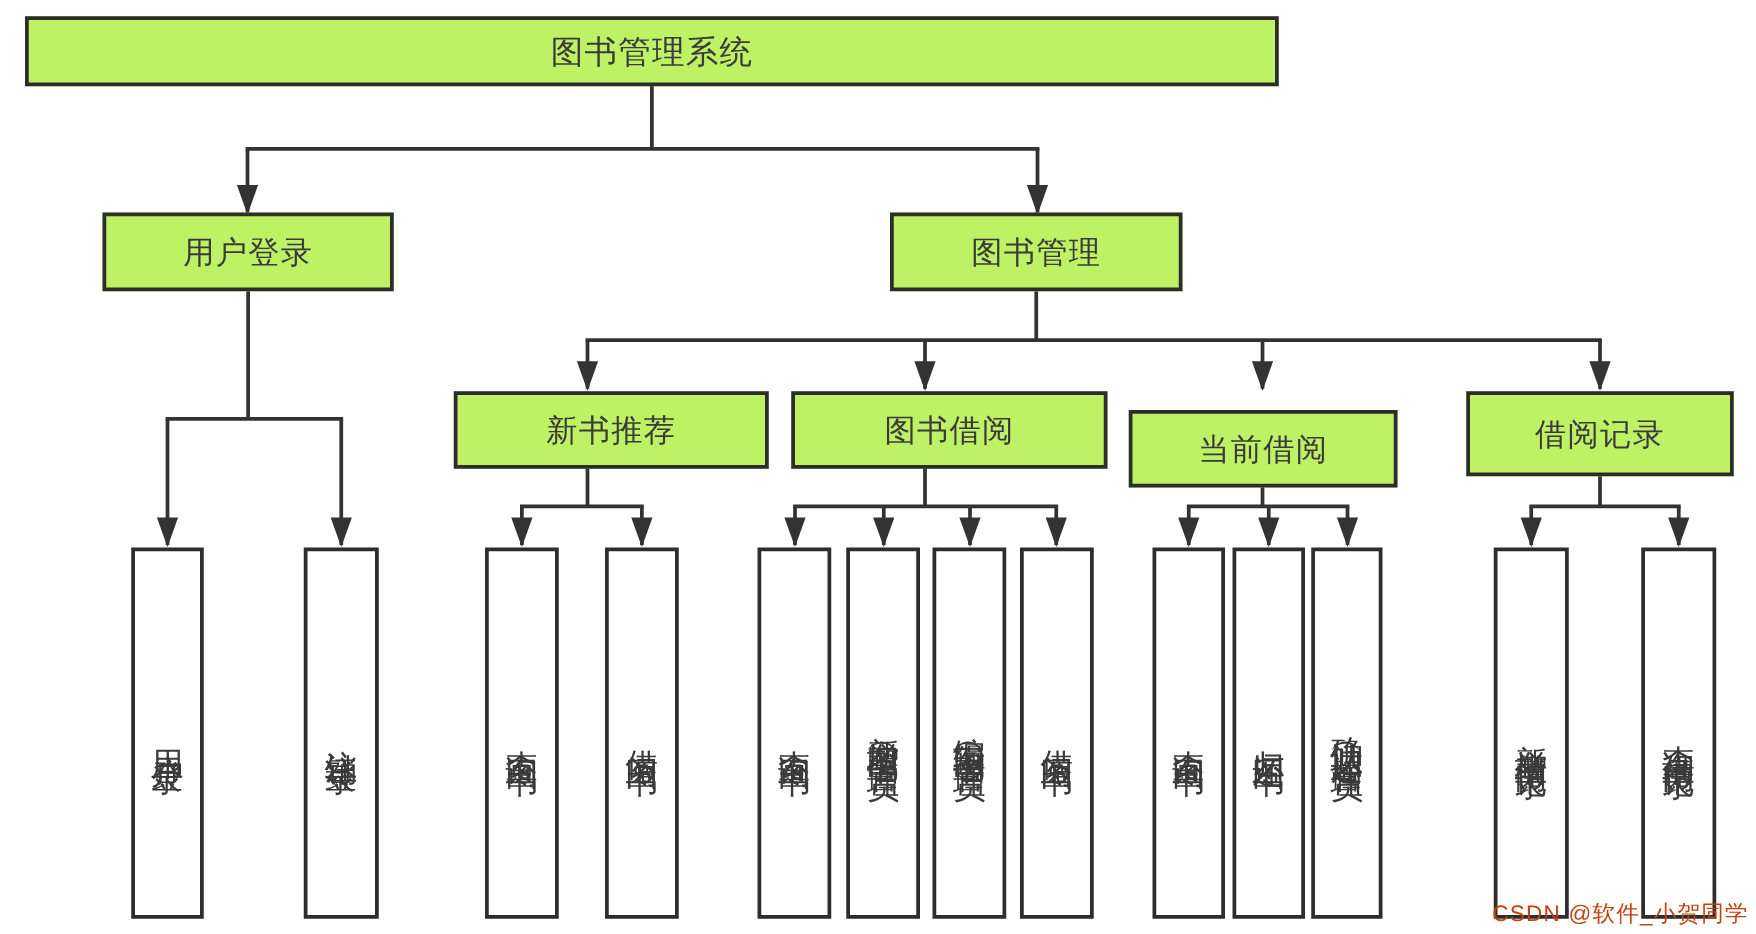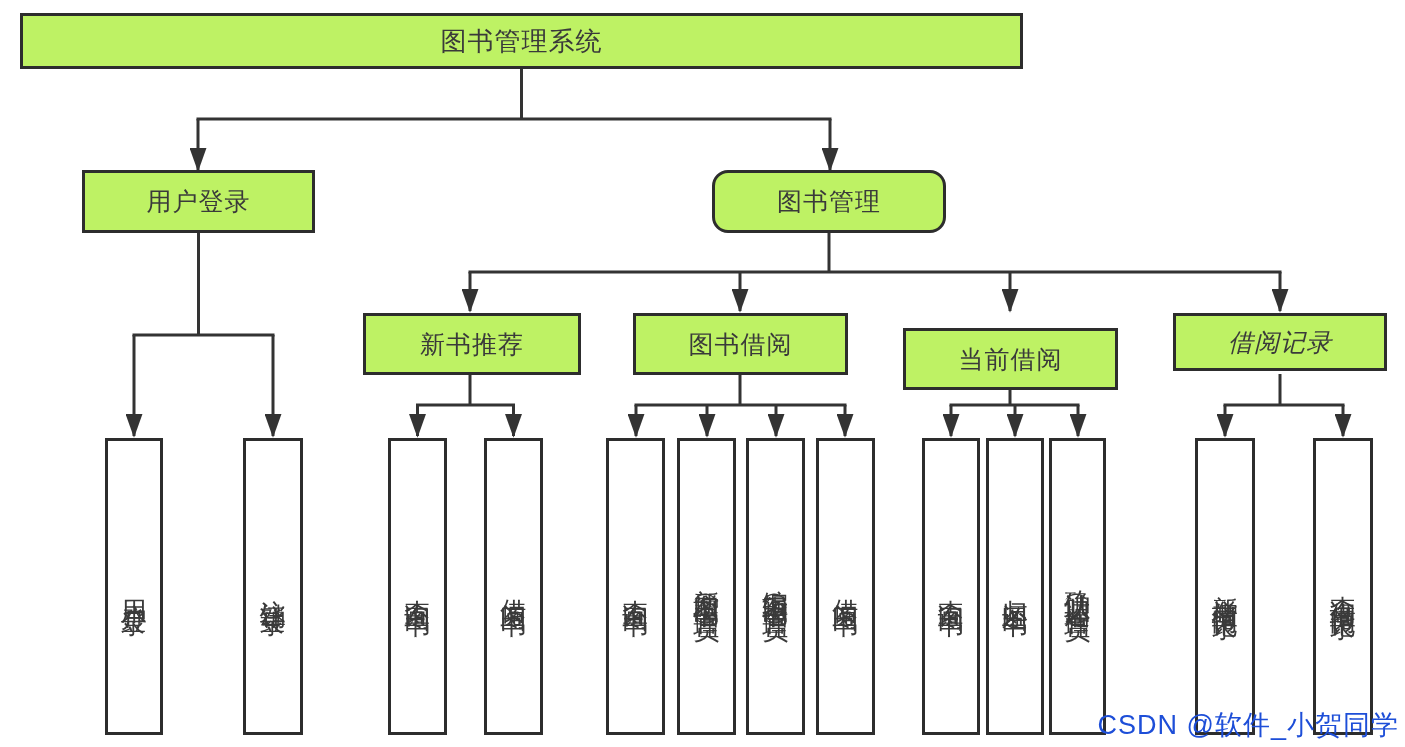--- a/index.html
+++ b/index.html
@@ -18,21 +18,21 @@
     position:absolute;top:438px;height:297px;box-sizing:border-box;background:#ffffff;
     border:3px solid #2d2d2d;display:flex;align-items:center;justify-content:center;
     z-index:2;
   }
   .leaf .vtext{
     writing-mode:vertical-rl;text-orientation:mixed;
     font-size:26px;line-height:1.18;letter-spacing:4px;color:#3a3a3a;white-space:nowrap;
   }
   .watermark{
     position:absolute;right:6px;bottom:4px;z-index:5;
-    font-size:27px;color:#1d4ed8;letter-spacing:1px;white-space:nowrap;
+    font-size:18px;color:#c2410c;letter-spacing:1px;white-space:nowrap;
   }
 </style>
 </head>
 <body>
 
 <div class="canvas">
 
   <svg class="wires" viewBox="0 0 1405 747" xmlns="http://www.w3.org/2000/svg">
     <defs>
       <marker id="arrow" viewBox="0 0 14 10" refX="13" refY="5" markerWidth="24" markerHeight="17" markerUnits="userSpaceOnUse" orient="auto">
@@ -79,26 +79,26 @@
       <path d="M1280,374 V405"></path>
       <path d="M1223.5,405 H1344.5"></path>
       <path d="M1225,405 V436" marker-end="url(#arrow)"></path>
       <path d="M1343,405 V436" marker-end="url(#arrow)"></path>
     </g>
   </svg>
 
   <div class="node root" style="left:20px;top:13px;width:1003px;height:56px;">图书管理系统</div>
 
   <div class="node" style="left:82px;top:170px;width:233px;height:63px;">用户登录</div>
-  <div class="node" style="left:712px;top:170px;width:234px;height:63px;border-radius:16px;">图书管理</div>
+  <div class="node" style="left:712px;top:170px;width:234px;height:63px;">图书管理</div>
 
-  <div class="node" style="left:363px;top:313px;width:218px;height:62px;">新书推荐</div>
-  <div class="node" style="left:633px;top:313px;width:215px;height:62px;">图书借阅</div>
+  <div class="node" style="left:363px;top:313px;width:252px;height:62px;">新书推荐</div>
+  <div class="node" style="left:633px;top:313px;width:253px;height:62px;">图书借阅</div>
   <div class="node" style="left:903px;top:328px;width:215px;height:62px;">当前借阅</div>
-  <div class="node" style="left:1173px;top:313px;width:214px;height:58px;font-style:italic;">借阅记录</div>
+  <div class="node" style="left:1173px;top:313px;width:214px;height:68px;">借阅记录</div>
 
   <div class="leaf" style="left:105px;width:58px;">
     <span class="vtext">用户登录</span>
   </div>
   <div class="leaf" style="left:243px;width:60px;">
     <span class="vtext">注销登录</span>
   </div>
 
   <div class="leaf" style="left:388px;width:59px;">
     <span class="vtext">查询图书</span>

